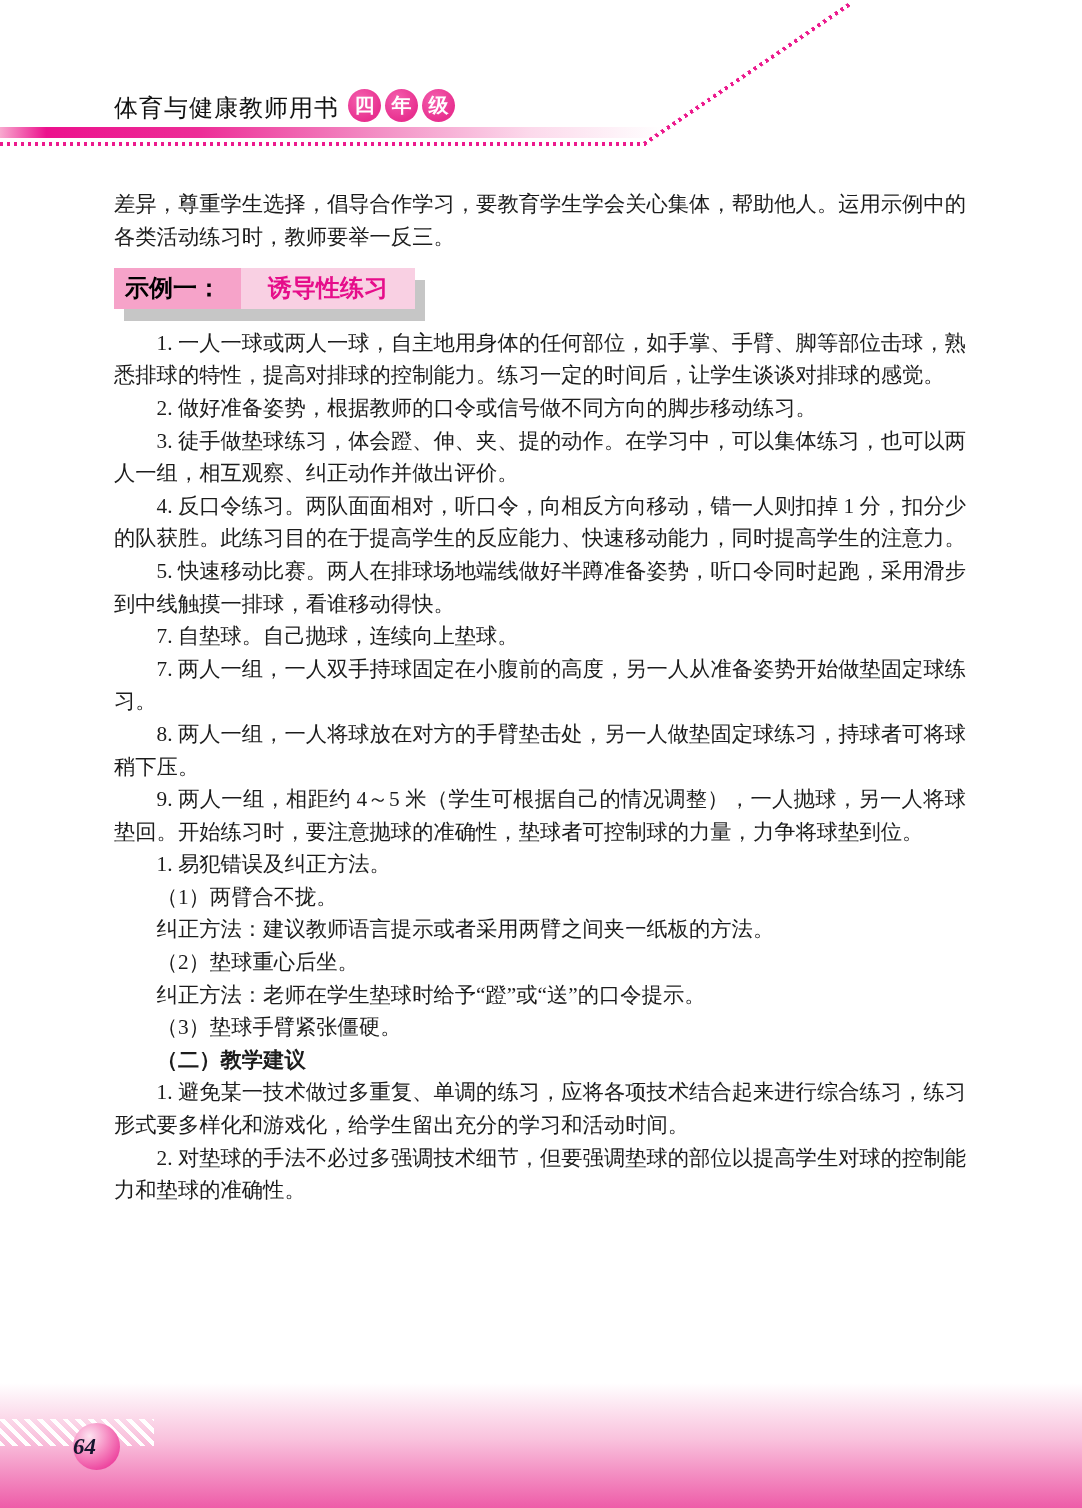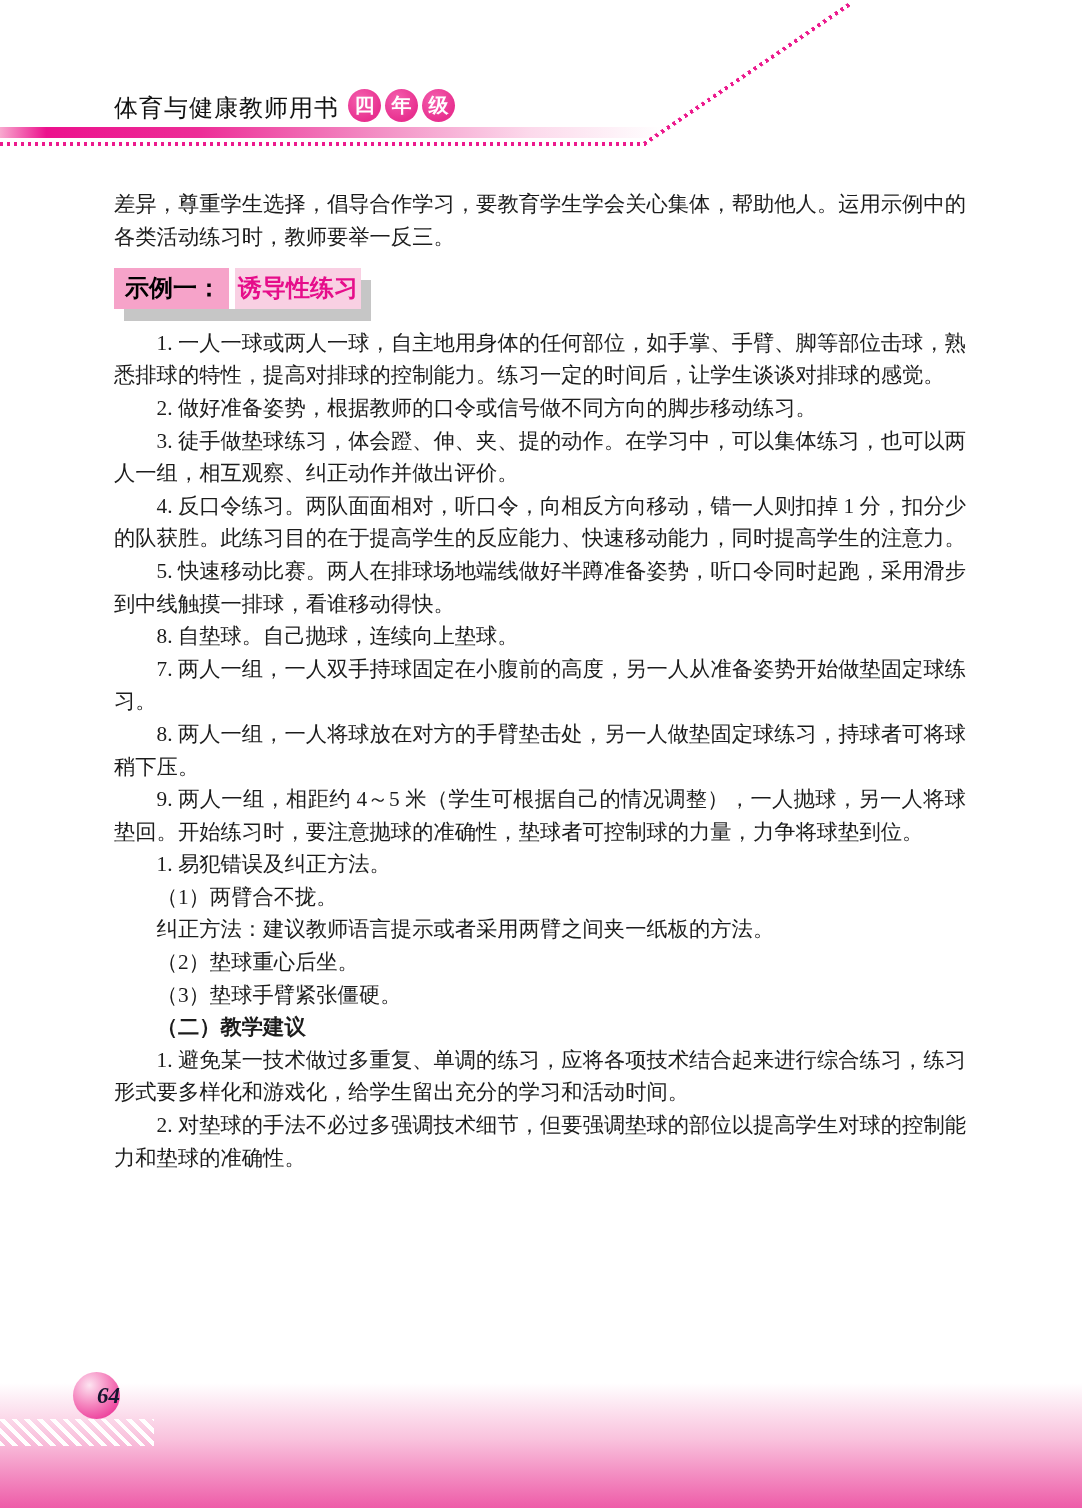--- a/index.html
+++ b/index.html
@@ -52,39 +52,39 @@
   .content p.heading{
     font-family:"Liberation Sans","DejaVu Sans",sans-serif;font-weight:bold;
   }
   .example-badge{
     display:flex;width:fit-content;margin:15px 0 18px 0;
     box-shadow:10px 12px 0 #c6c6c6;
     font-family:"Liberation Sans","DejaVu Sans",sans-serif;font-weight:bold;font-size:24px;
   }
   .badge-left{
     background:var(--badge-left-bg);color:#000;
-    padding:4px 8px 4px 11px;white-space:nowrap;
+    padding:4px 20px 4px 11px;white-space:nowrap;
   }
   .badge-right{
     background:var(--badge-right-bg);color:var(--badge-title);
-    padding:4px 3px;white-space:nowrap;margin-left:6px;
+    padding:4px 27px;white-space:nowrap;
   }
   
   .footer-gradient{
     position:absolute;left:0;top:1383px;width:1082px;height:125px;
     background:linear-gradient(180deg,#ffffff 0%,#f9c2dd 45%,var(--footer-pink) 100%);
   }
   .footer-stripes{
     position:absolute;left:0;top:1419px;width:154px;height:27px;
     background:repeating-linear-gradient(45deg,#ffffff 0 4px,rgba(255,255,255,0) 4px 9px);
   }
   .page-circle{
-    position:absolute;left:73px;top:1372px;width:47px;height:47px;border-radius:50%;
+    position:absolute;left:73px;top:1423px;width:47px;height:47px;border-radius:50%;
     background:radial-gradient(circle at 35% 28%, #fde4f1 0%, #f584be 45%, #ea2b92 90%);
-    display:flex;align-items:center;justify-content:flex-end;
+    display:flex;align-items:center;justify-content:flex-start;
   }
   .page-number{
     font-family:"Liberation Serif","DejaVu Serif",serif;
     font-weight:bold;font-style:italic;font-size:23px;color:#15152e;
   }
 </style>
 </head>
 <body>
 
 <div class="book-title">体育与健康教师用书</div>
@@ -104,28 +104,29 @@
     <span class="badge-left">示例一：</span>
     <span class="badge-right">诱导性练习</span>
   </div>
 
   <div id="paragraphs">
       <p>1. 一人一球或两人一球，自主地用身体的任何部位，如手掌、手臂、脚等部位击球，熟悉排球的特性，提高对排球的控制能力。练习一定的时间后，让学生谈谈对排球的感觉。</p>
       <p>2. 做好准备姿势，根据教师的口令或信号做不同方向的脚步移动练习。</p>
       <p>3. 徒手做垫球练习，体会蹬、伸、夹、提的动作。在学习中，可以集体练习，也可以两人一组，相互观察、纠正动作并做出评价。</p>
       <p>4. 反口令练习。两队面面相对，听口令，向相反方向移动，错一人则扣掉 1 分，扣分少的队获胜。此练习目的在于提高学生的反应能力、快速移动能力，同时提高学生的注意力。</p>
       <p>5. 快速移动比赛。两人在排球场地端线做好半蹲准备姿势，听口令同时起跑，采用滑步到中线触摸一排球，看谁移动得快。</p>
-      <p>8. 自垫球。自己抛球，连续向上垫球。</p>
+      <p>7. 自垫球。自己抛球，连续向上垫球。</p>
       <p>7. 两人一组，一人双手持球固定在小腹前的高度，另一人从准备姿势开始做垫固定球练习。</p>
       <p>8. 两人一组，一人将球放在对方的手臂垫击处，另一人做垫固定球练习，持球者可将球稍下压。</p>
       <p>9. 两人一组，相距约 4～5 米（学生可根据自己的情况调整），一人抛球，另一人将球垫回。开始练习时，要注意抛球的准确性，垫球者可控制球的力量，力争将球垫到位。</p>
       <p>1. 易犯错误及纠正方法。</p>
       <p>（1）两臂合不拢。</p>
       <p>纠正方法：建议教师语言提示或者采用两臂之间夹一纸板的方法。</p>
       <p>（2）垫球重心后坐。</p>
+      <p>纠正方法：老师在学生垫球时给予“蹬”或“送”的口令提示。</p>
       <p>（3）垫球手臂紧张僵硬。</p>
       <p class="heading">（二）教学建议</p>
       <p>1. 避免某一技术做过多重复、单调的练习，应将各项技术结合起来进行综合练习，练习形式要多样化和游戏化，给学生留出充分的学习和活动时间。</p>
       <p>2. 对垫球的手法不必过多强调技术细节，但要强调垫球的部位以提高学生对球的控制能力和垫球的准确性。</p>
     </div>
 </div>
 
 <div class="footer-gradient"></div>
 <div class="footer-stripes"></div>
 <div class="page-circle">

